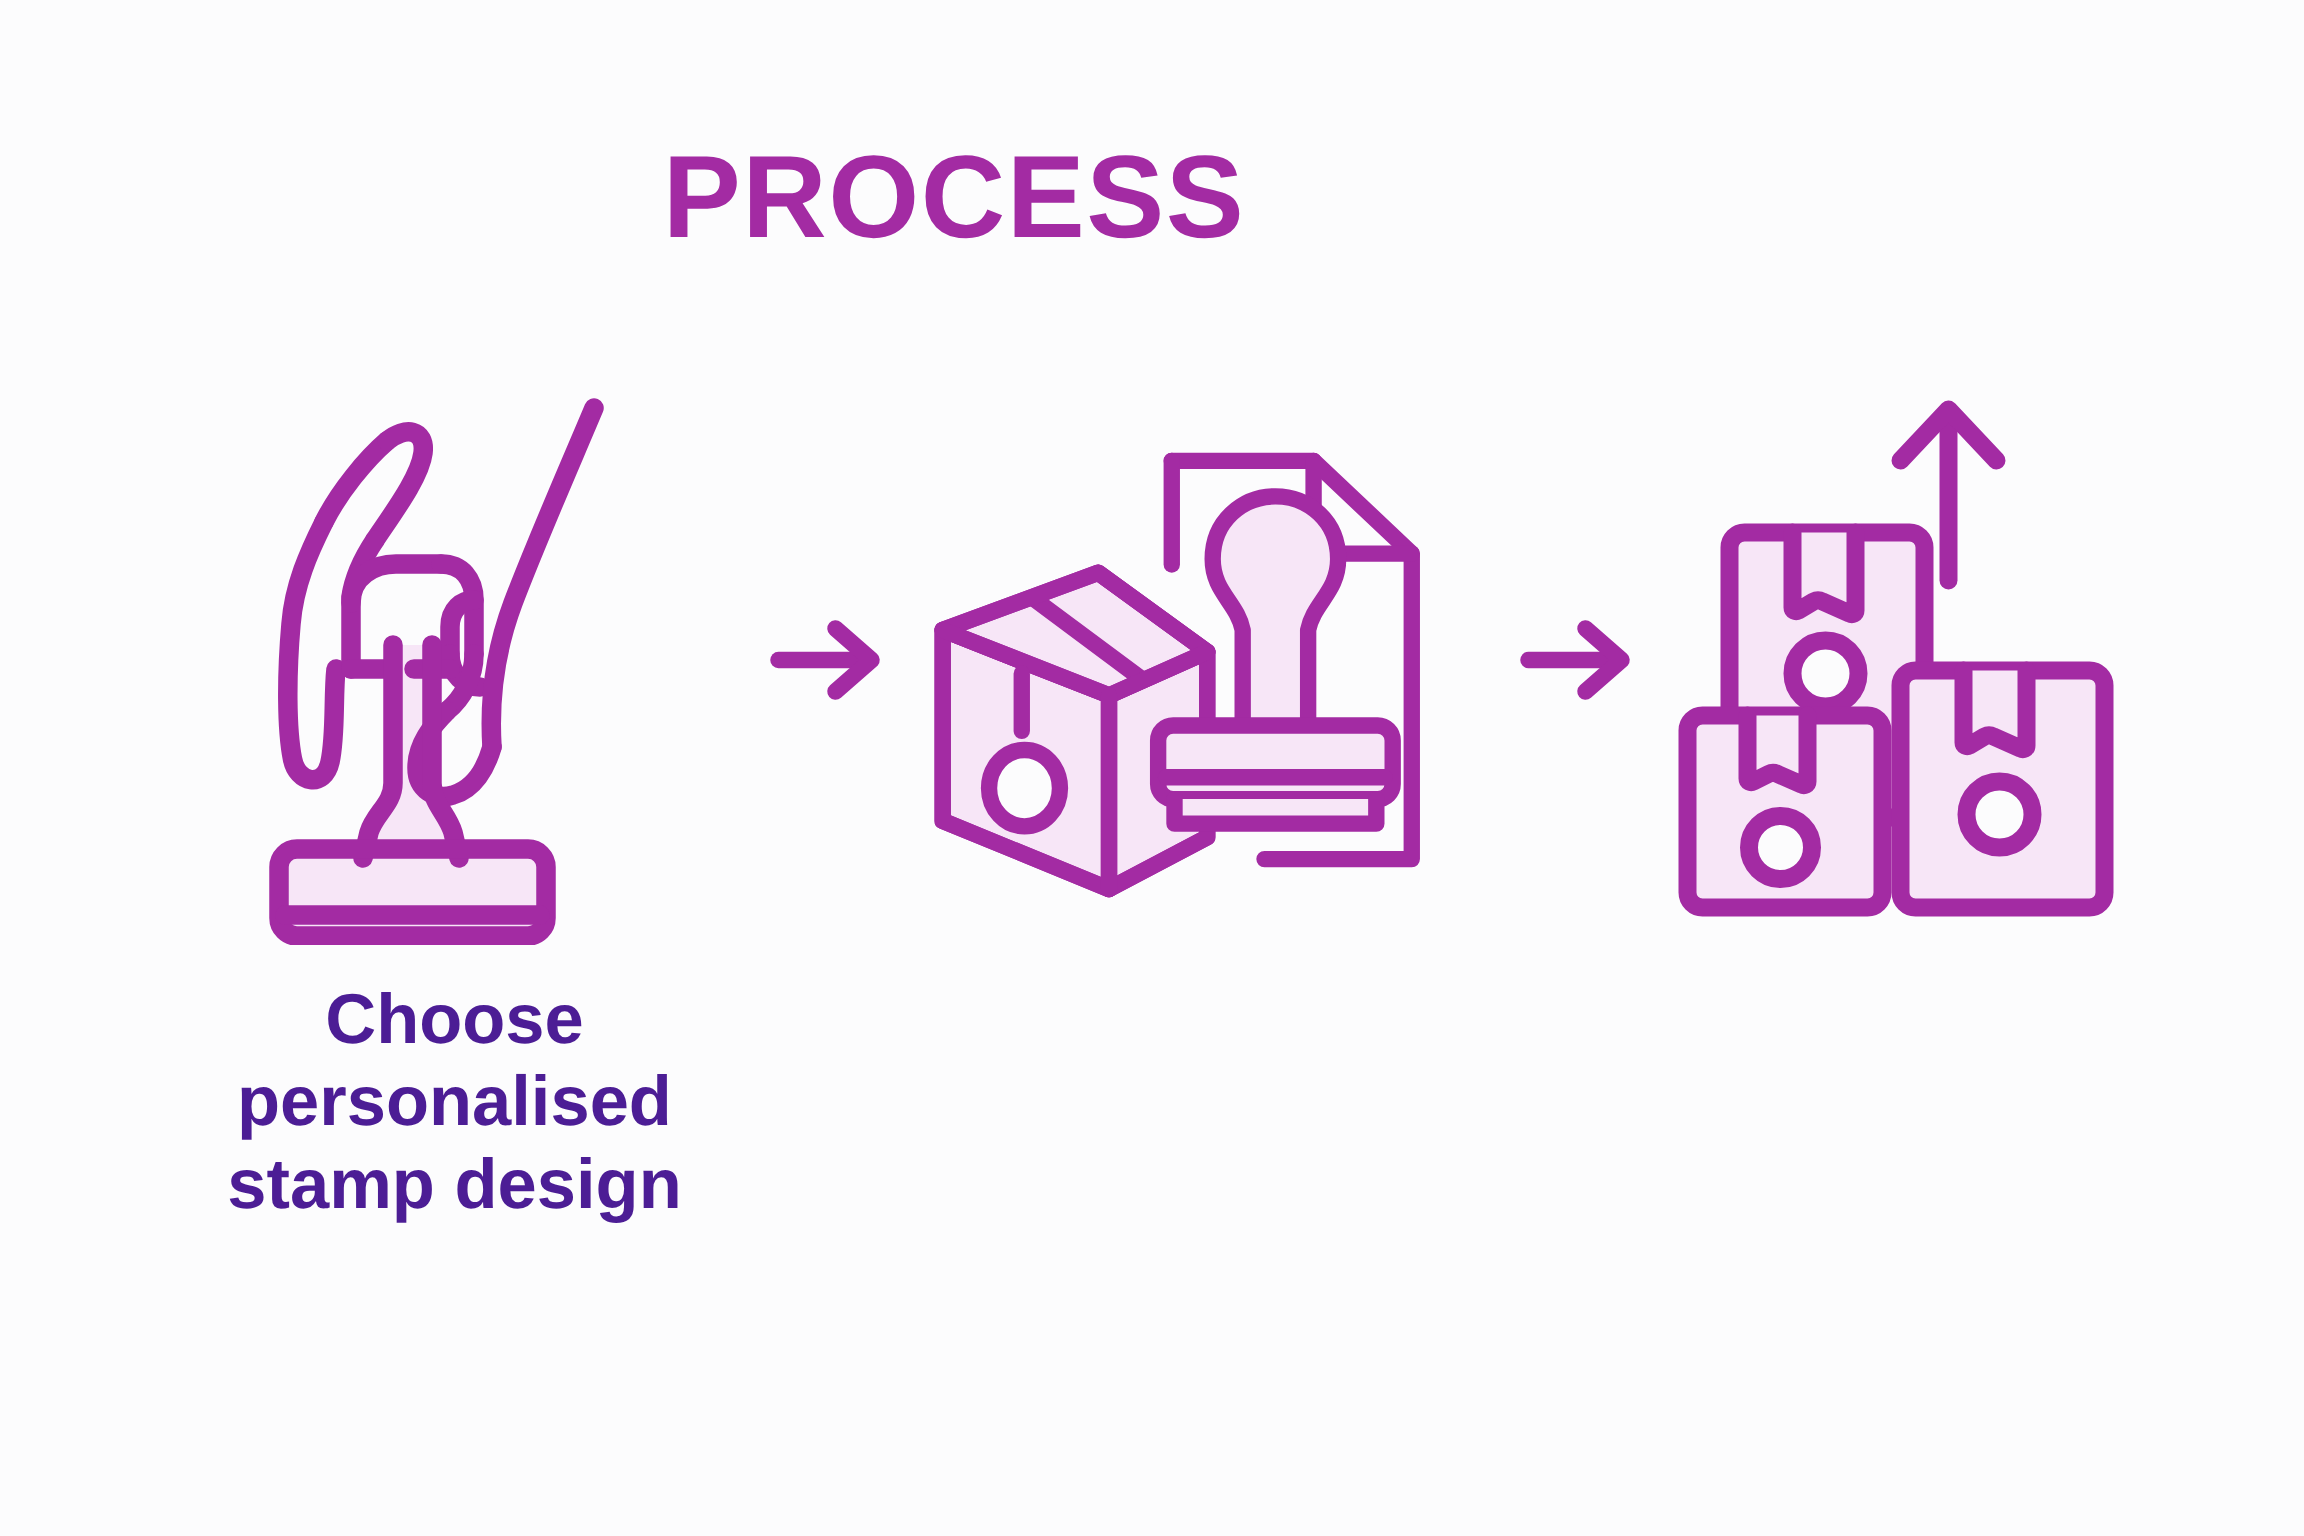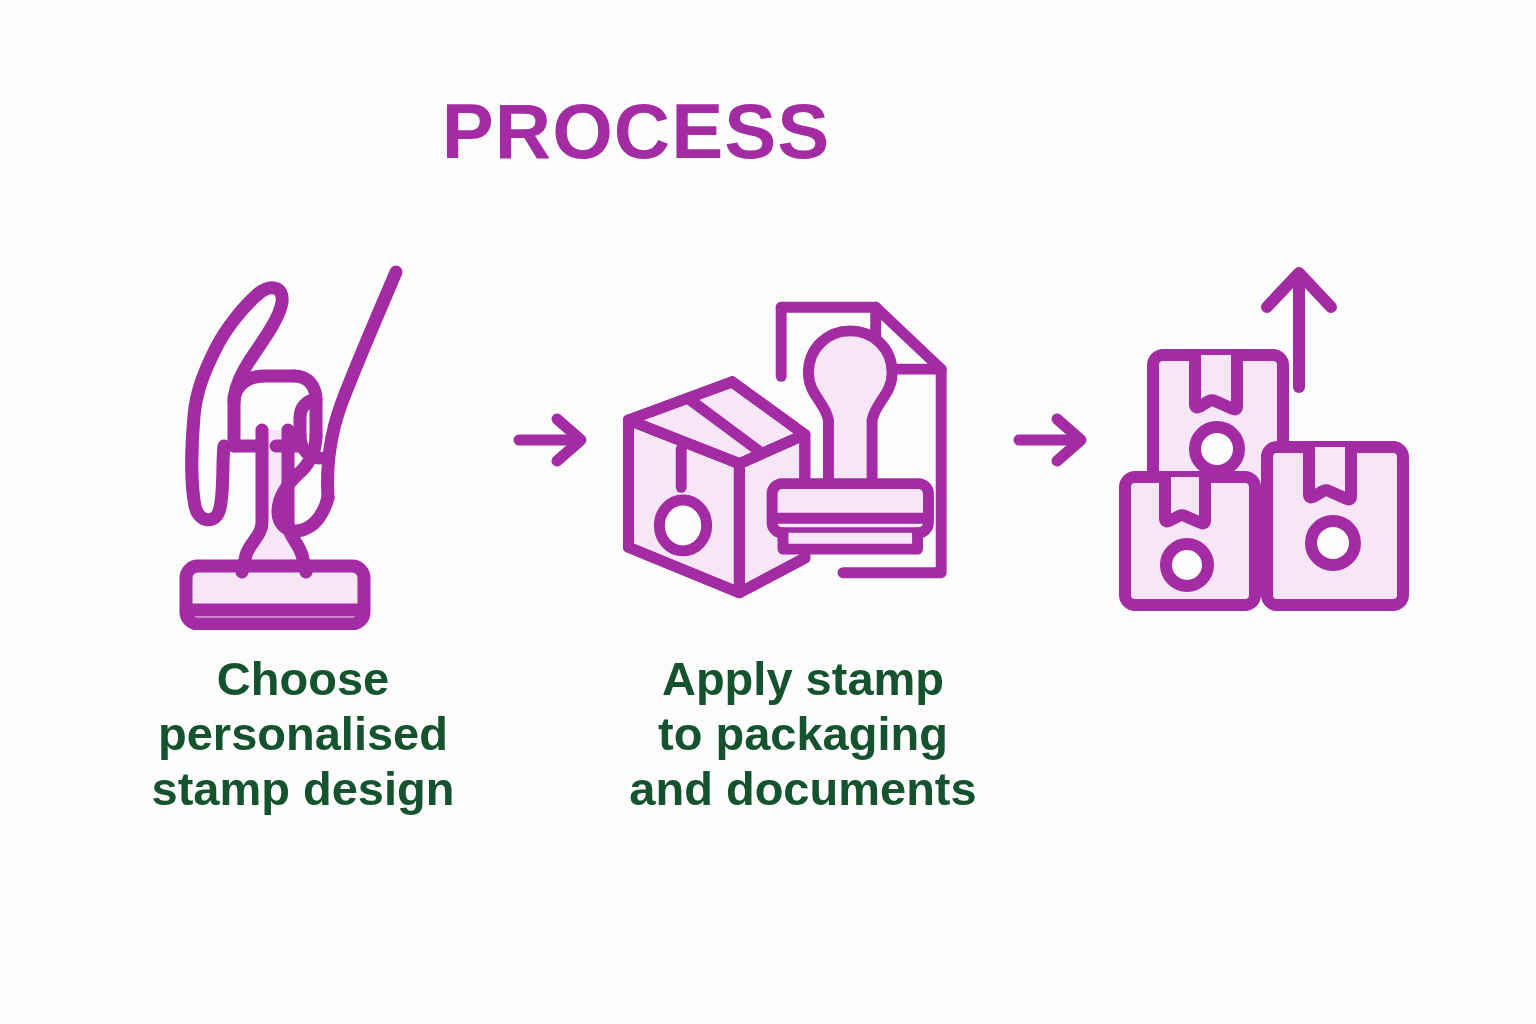--- a/index.html
+++ b/index.html
@@ -66,21 +66,21 @@
     align-items: center;
     justify-content: center;
   }
 
   .step-label {
     margin-top: 12px;
     text-align: center;
     font-size: 47px;
     font-weight: bold;
     line-height: 1.17;
-    color: #14532d;
+    color: #4c1d95;
     white-space: pre-line;
     user-select: none;
   }
 
   .connector {
     width: 100px;
     height: 400px;
     display: flex;
     align-items: center;
     justify-content: center;
@@ -179,23 +179,20 @@
                      C318 120 300 128 296 148 L296 222 L248 222 L248 148
                      C244 128 226 120 226 96 Z" fill="#f7e6f7"></path>
 
             <rect x="186" y="218" width="172" height="54" rx="11" ry="11" fill="#f7e6f7"></rect>
 
             <path d="M198 272 L198 290 L346 290 L346 272" fill="#f7e6f7"></path>
             <path d="M192 256 L352 256"></path>
           </g>
         </svg>
       </div>
-      <div class="step-label">Apply stamp
-to packaging
-and documents</div>
     </div>
 
     <div class="connector">
       <svg width="80" height="70" viewBox="0 0 80 70">
         <g fill="none" stroke="#a32ba3" stroke-width="11" stroke-linecap="round" stroke-linejoin="round">
           <path d="M6 35 L66 35"></path>
           <path d="M44 14 L68 35 L44 56"></path>
         </g>
       </svg>
     </div>

